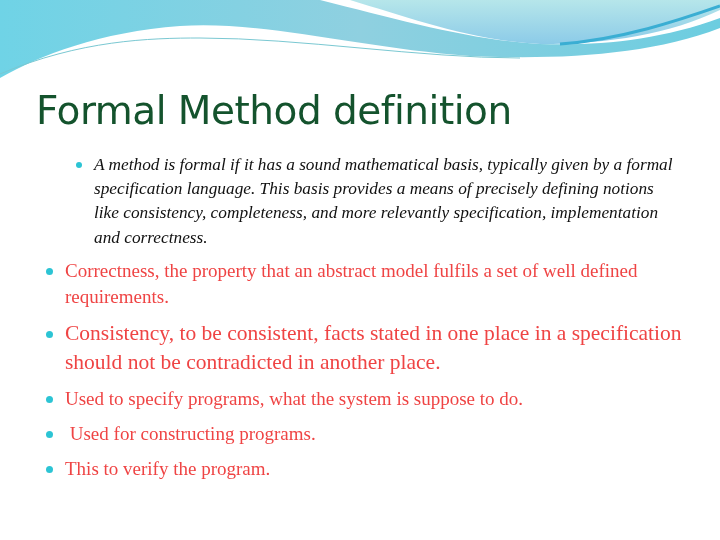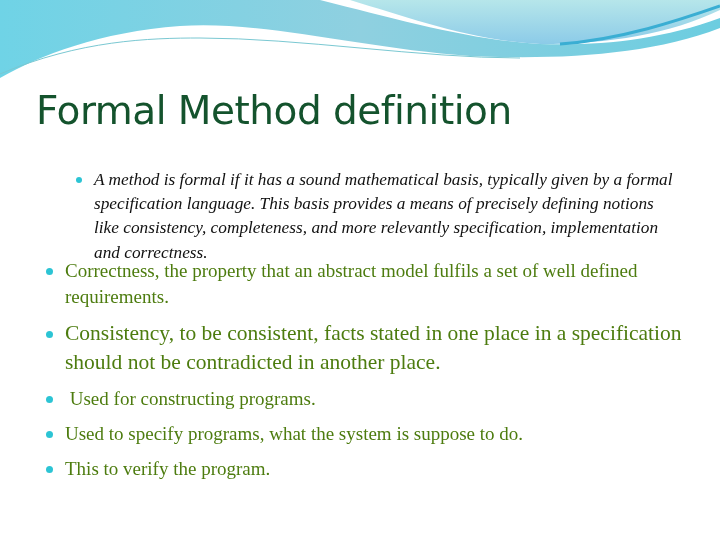--- a/index.html
+++ b/index.html
@@ -9,35 +9,35 @@
       font-family: "Liberation Serif", serif;
     }
     .header-wave { position: absolute; left: 0; top: 0; width: 720px; height: 90px; }
     .title {
       position: absolute; left: 36px; top: 88px;
       font-family: "DejaVu Sans", sans-serif;
       font-size: 39px; color: #14532d; letter-spacing: -0.5px;
       white-space: nowrap; margin: 0; font-weight: normal;
     }
     .sub-item {
-      position: absolute; left: 76px; top: 168px; width: 600px;
+      position: absolute; left: 76px; top: 153px; width: 600px;
       display: flex;
     }
     .sub-item .txt {
       font-style: italic; font-size: 17.3px; line-height: 24.2px; color: #111;
     }
     .bullet {
       flex: none; width: 7px; height: 7px; border-radius: 50%;
       background: #2cc4d4;
     }
     .sub-item .bullet { width: 6px; height: 6px; margin: 9px 12px 0 0; }
     .main-list { position: absolute; left: 46px; top: 258px; width: 640px; }
     .item { display: flex; margin-bottom: 9px; }
     .item .bullet { margin: 10px 12px 0 0; }
-    .item .txt { font-size: 19px; line-height: 26px; color: #4d7c0f; }
+    .item .txt { font-size: 19px; line-height: 26px; color: #ef4444; }
     .item.large .txt { font-size: 21.5px; line-height: 29px; }
     .item.large .bullet { margin-top: 12px; }
   </style>
 </head>
 <body>
 
 <svg class="header-wave" viewBox="0 0 720 90" preserveAspectRatio="none">
   <defs>
     <linearGradient id="g1" x1="0" y1="0" x2="1" y2="0">
       <stop offset="0" stop-color="#6fd3e6"></stop>
@@ -67,23 +67,23 @@
   <div class="item">
     <span class="bullet"></span>
     <span class="txt">Correctness, the property that an abstract model fulfils a set of well defined requirements.</span>
   </div>
   <div class="item large">
     <span class="bullet"></span>
     <span class="txt">Consistency, to be consistent, facts stated in one place in a specification should not be contradicted in another place.</span>
   </div>
   <div class="item">
     <span class="bullet"></span>
-    <span class="txt" style="white-space:pre"> Used for constructing programs.</span>
+    <span class="txt">Used to specify programs, what the system is suppose to do.</span>
   </div>
   <div class="item">
     <span class="bullet"></span>
-    <span class="txt">Used to specify programs, what the system is suppose to do.</span>
+    <span class="txt" style="white-space:pre"> Used for constructing programs.</span>
   </div>
   <div class="item">
     <span class="bullet"></span>
     <span class="txt">This to verify the program.</span>
   </div>
 </div>
 
 </body></html>

